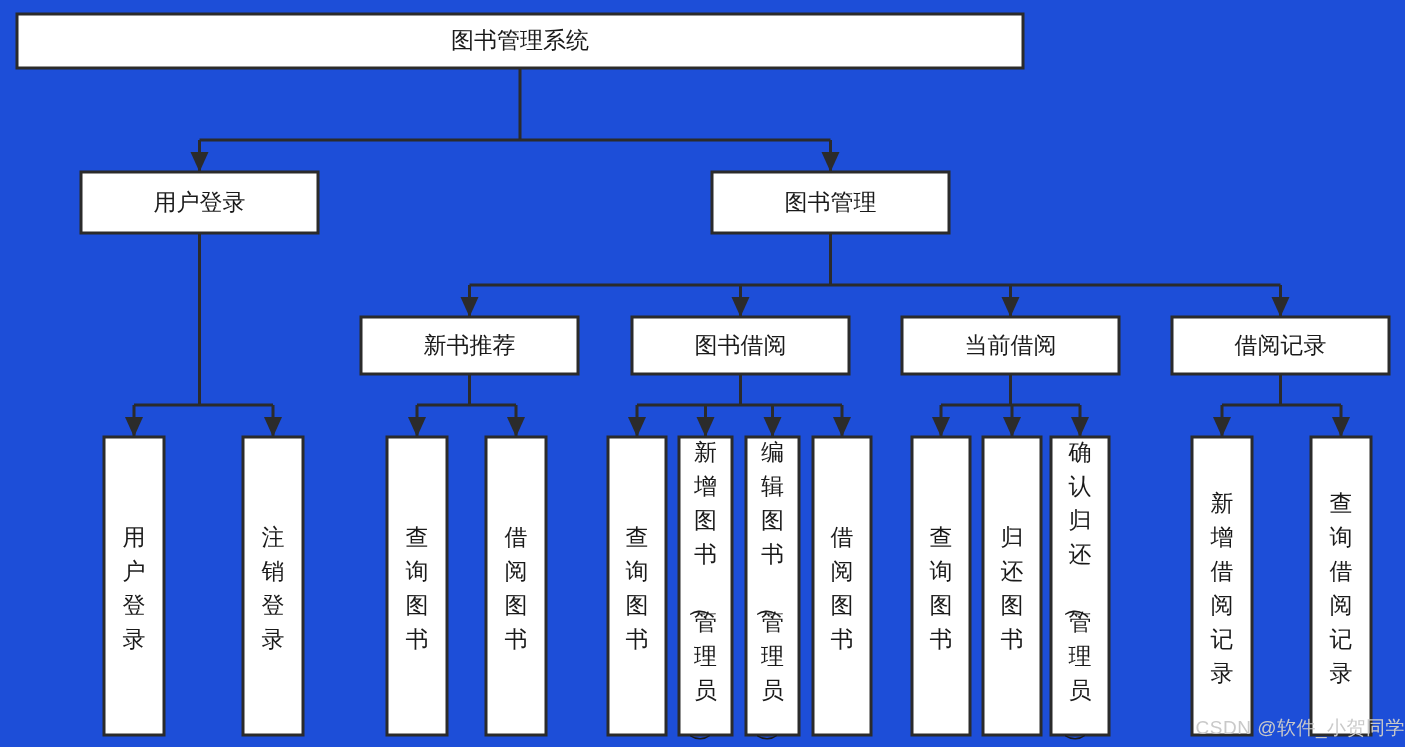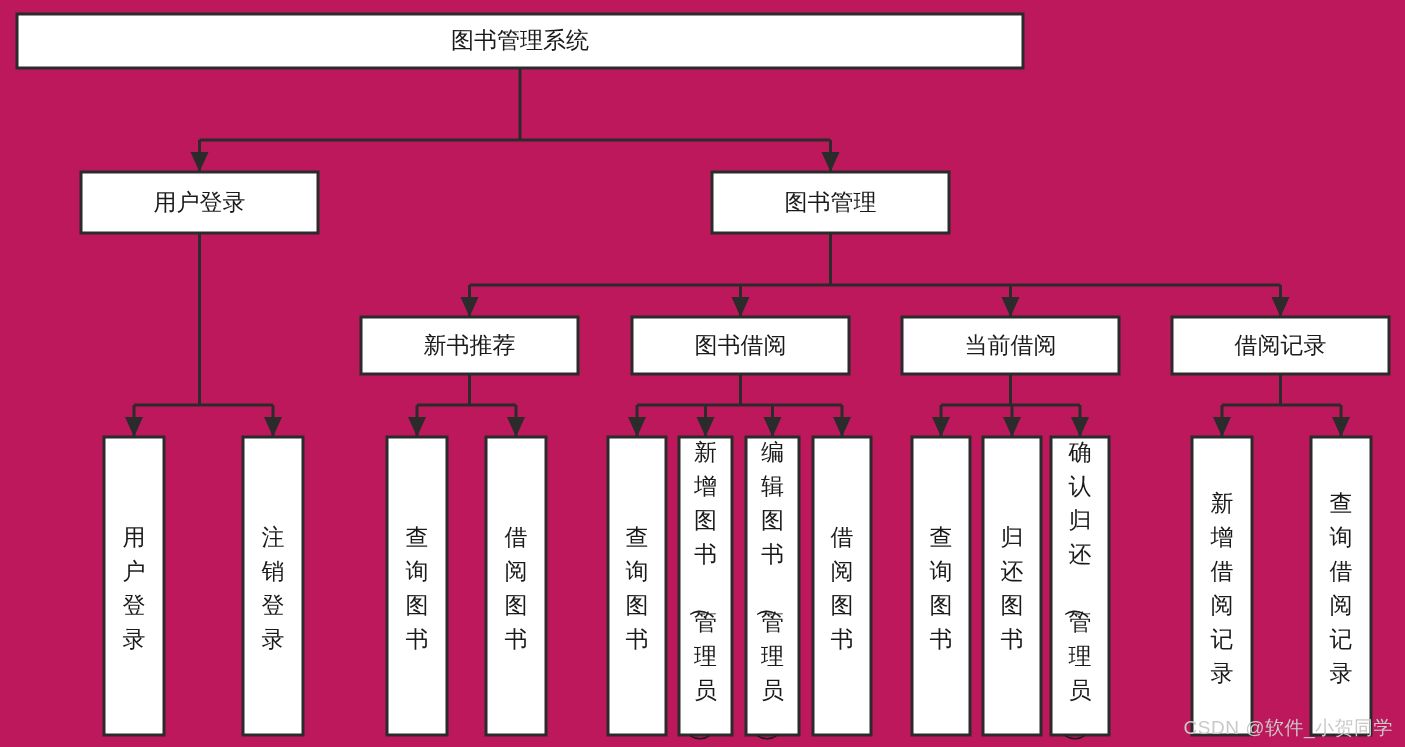--- a/index.html
+++ b/index.html
@@ -10,21 +10,21 @@
   body {
     width: 1405px;
     height: 747px;
     font-family: "Liberation Sans", sans-serif;
     overflow: hidden;
   }
   #diagram-root {
     position: relative;
     width: 1405px;
     height: 747px;
-    background: #be185d;
+    background: #1d4ed8;
   }
   svg.flow {
     position: absolute;
     left: 0;
     top: 0;
     width: 1405px;
     height: 747px;
   }
   .nodebox {
     fill: #ffffff;
@@ -49,21 +49,21 @@
     dominant-baseline: middle;
   }
   .vlabel {
     font-family: "Liberation Sans", sans-serif;
     font-size: 23px;
     fill: #1a1a1a;
     text-anchor: middle;
   }
   .watermark {
     position: absolute;
-    right: 12px;
+    right: 0;
     bottom: 6px;
     font-family: "Liberation Sans", sans-serif;
     font-size: 19px;
     color: #c9c9c9;
     white-space: nowrap;
     letter-spacing: 0.5px;
     user-select: none;
     margin-left: 24px;
   }
 </style>

